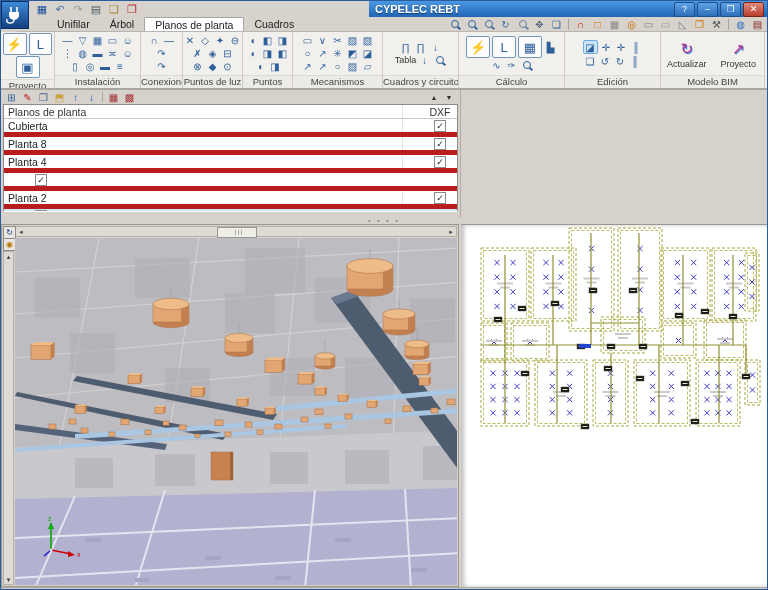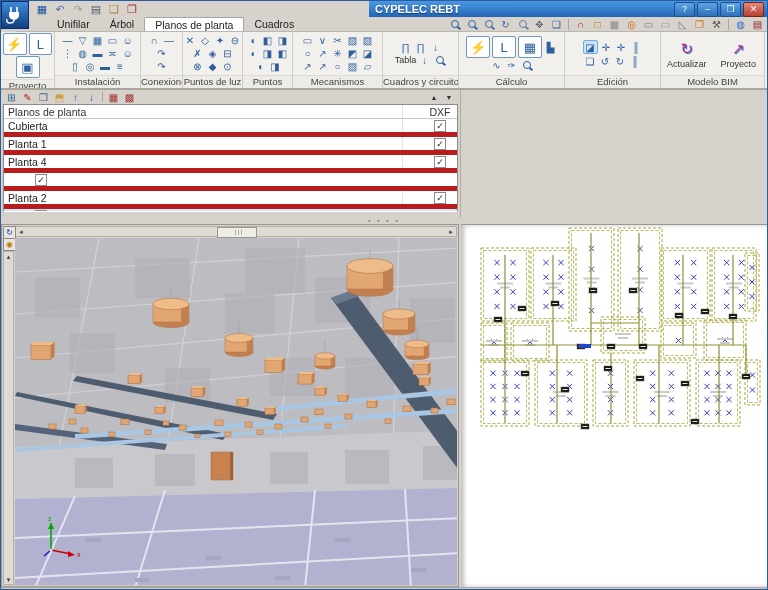--- a/index.html
+++ b/index.html
@@ -358,21 +358,21 @@
             <div class="tname">Planos de planta</div>
             <div class="tdxf">DXF</div>
           </div>
           <div class="trow">
             <div class="tname">Cubierta</div>
             <div class="tdxf">
               <span class="cbx">✓</span>
             </div>
           </div>
           <div class="trow">
-            <div class="tname">Planta 1</div>
+            <div class="tname">Planta 8</div>
             <div class="tdxf">
               <span class="cbx">✓</span>
             </div>
           </div>
           <div class="trow">
             <div class="tname">Planta 4</div>
             <div class="tdxf">
               <span class="cbx">✓</span>
             </div>
           </div>

